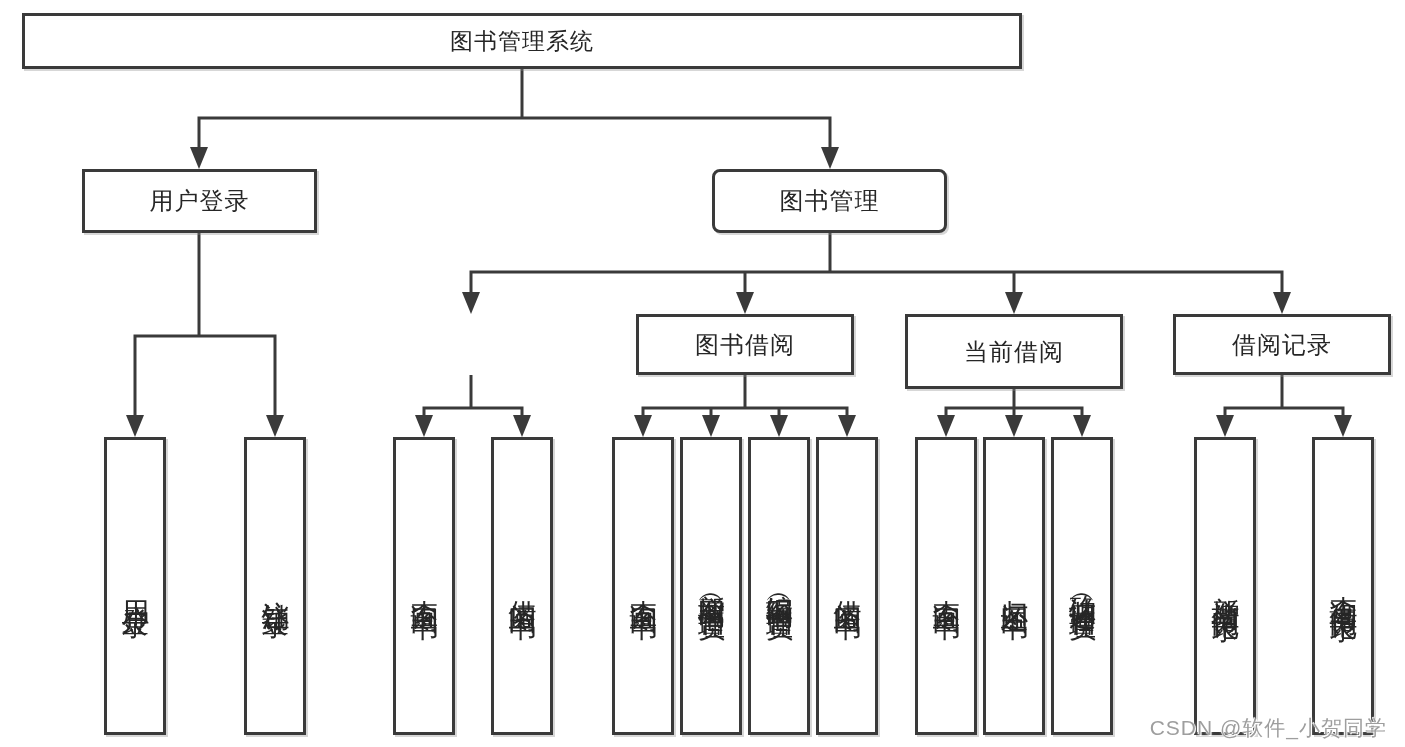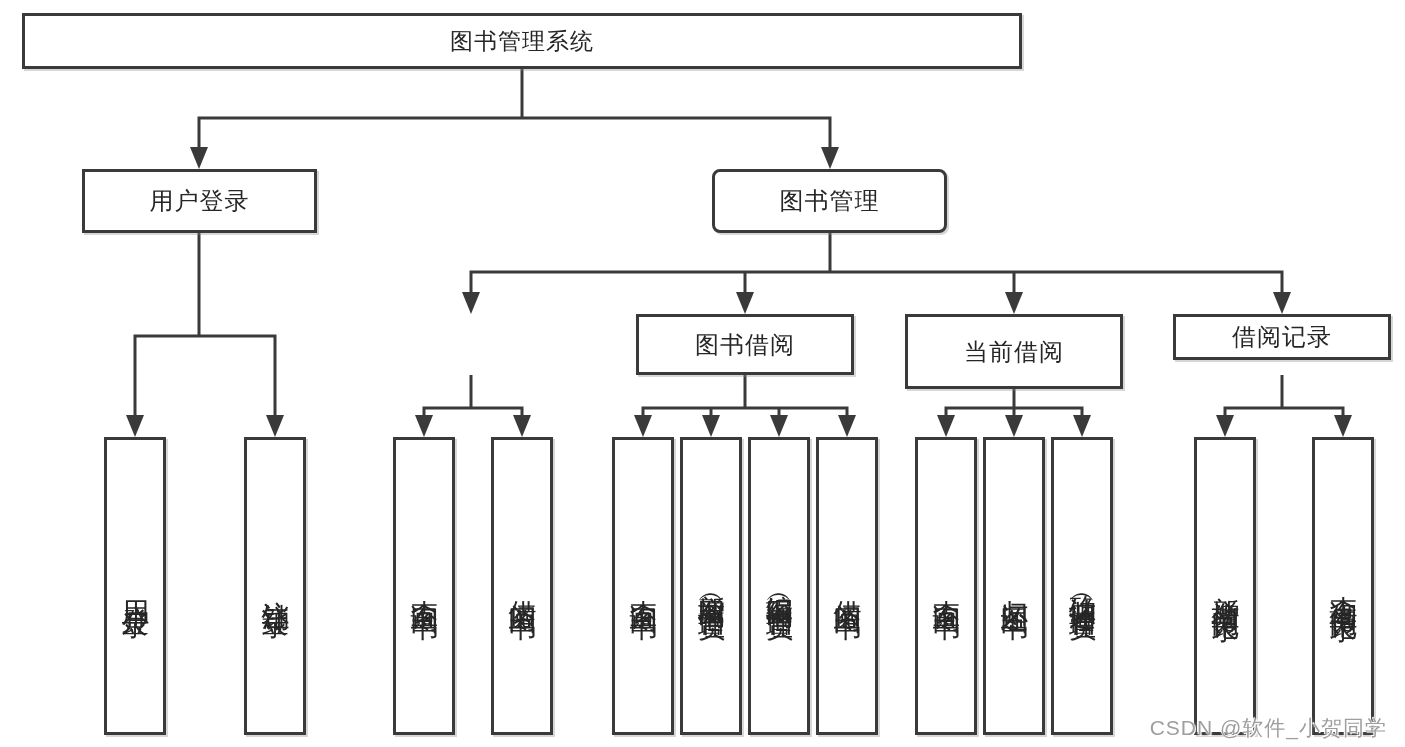--- a/index.html
+++ b/index.html
@@ -108,21 +108,21 @@
     </g>
   </svg>
 
   <div class="box h title-box" style="left:22px; top:13px; width:1000px; height:56px;">图书管理系统</div>
 
   <div class="box h" style="left:82px; top:169px; width:235px; height:64px;">用户登录</div>
   <div class="box h" style="left:712px; top:169px; width:235px; height:64px;border-radius:8px;">图书管理</div>
 
   <div class="box h" style="left:636px; top:314px; width:218px; height:61px;">图书借阅</div>
   <div class="box h" style="left:905px; top:314px; width:218px; height:75px;">当前借阅</div>
-  <div class="box h" style="left:1173px; top:314px; width:218px; height:46px;">借阅记录</div>
+  <div class="box h" style="left:1173px; top:314px; width:218px; height:61px;">借阅记录</div>
 
   <div class="box v" style="left:104px; top:437px; width:62px; height:298px;">用户登录</div>
   <div class="box v" style="left:244px; top:437px; width:62px; height:298px;">注销登录</div>
 
   <div class="box v" style="left:393px; top:437px; width:62px; height:298px;">查询图书</div>
   <div class="box v" style="left:491px; top:437px; width:62px; height:298px;">借阅图书</div>
 
   <div class="box v" style="left:612px; top:437px; width:62px; height:298px;">查询图书</div>
   <div class="box v tight" style="left:680px; top:437px; width:62px; height:298px;">新增图书（管理员）</div>
   <div class="box v tight" style="left:748px; top:437px; width:62px; height:298px;">编辑图书（管理员）</div>

